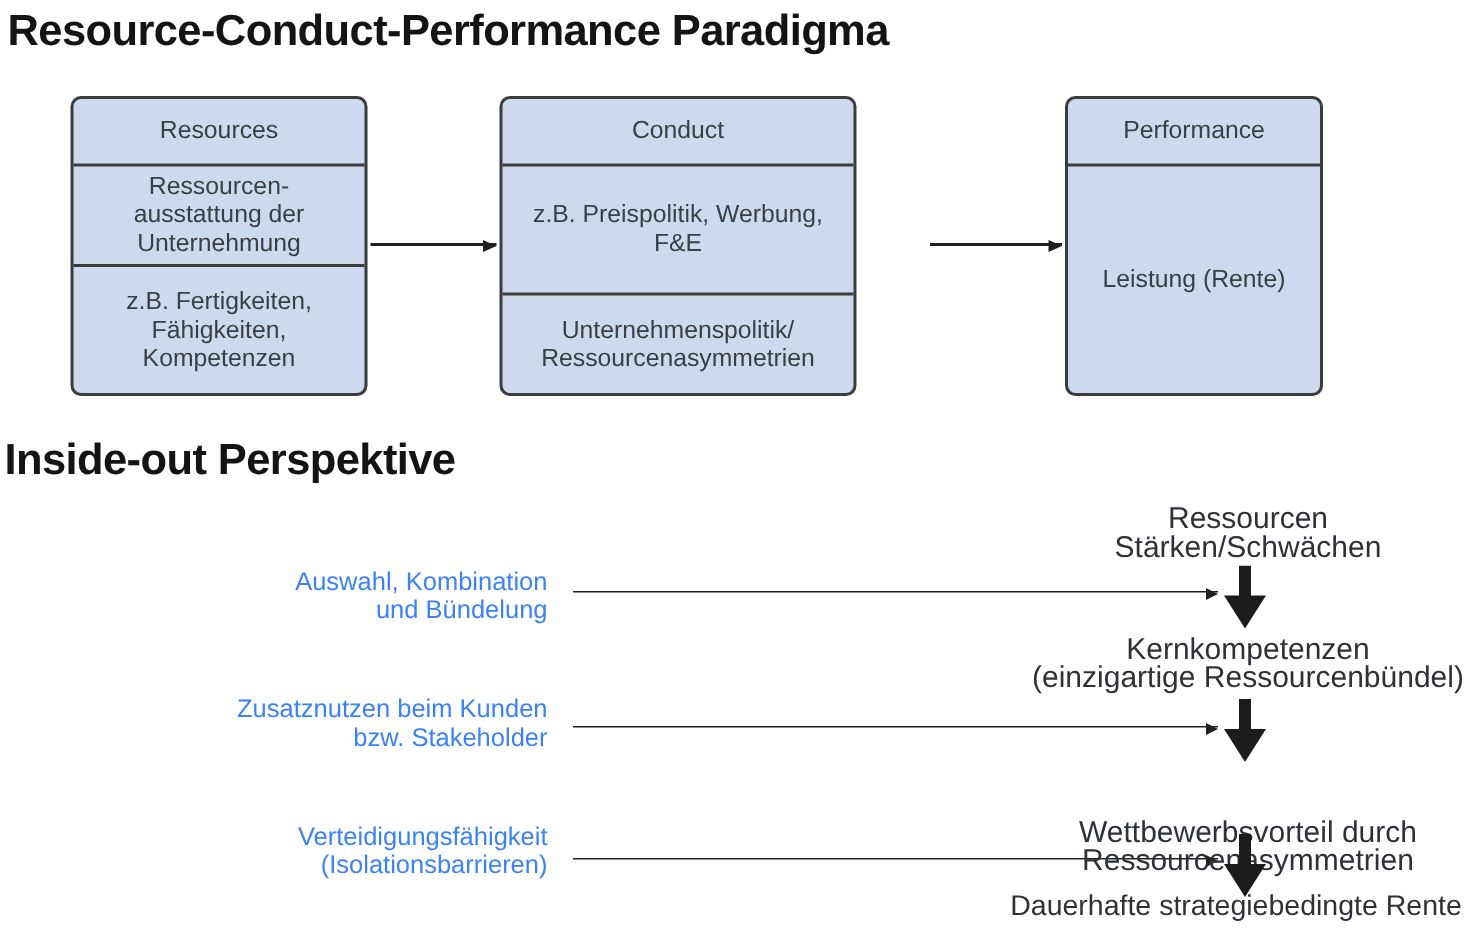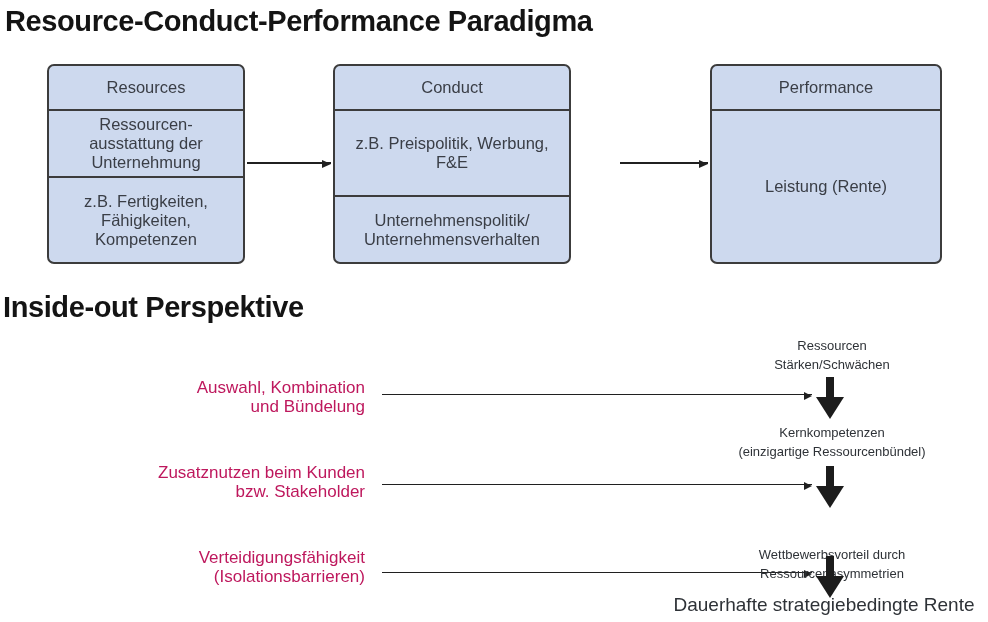--- a/index.html
+++ b/index.html
@@ -16,21 +16,21 @@
 
   
   .pbox {
     position:absolute; top:64px; height:200px; box-sizing:border-box;
     background:#cdd9ee; border:2px solid #3c3c3c; border-radius:7px;
     color:#3a3e46; font-size:16.5px; line-height:19px; text-align:center;
     display:flex; flex-direction:column;
   }
   #box-resources   { left:47px;  width:198px; }
   #box-conduct     { left:333px; width:238px; }
-  #box-performance { left:710px; width:232px; }
+  #box-performance { left:710px; width:172px; }
   .sec { display:flex; align-items:center; justify-content:center; white-space:pre-line; }
   .sec.head { height:43px; }
   .sec.mid  { height:84px; border-top:2px solid #3c3c3c; }
   .sec.low  { flex:1;      border-top:2px solid #3c3c3c; }
 
   
   .harrow { position:absolute; height:0; border-top:2px solid #202020; }
   .harrow::after {
     content:""; position:absolute; right:0; top:-4px; width:0; height:0;
     border-left:9px solid #202020; border-top:4px solid transparent; border-bottom:4px solid transparent;
@@ -39,30 +39,30 @@
   #pa2 { left:620px; top:162px; width:88px; }
   .thin { border-top-width:1.5px; }
   .thin::after { border-left-width:8px; top:-3.5px; }
   #a1 { left:382px; top:394px; width:430px; }
   #a2 { left:382px; top:484px; width:430px; }
   #a3 { left:382px; top:572px; width:430px; }
 
   
   .llabel {
     position:absolute; text-align:right; white-space:pre-line;
-    color:#be185d; font-size:17px; line-height:19px;
+    color:#3b82f6; font-size:17px; line-height:19px;
   }
   #l1 { left:110px; top:378px; width:255px; }
   #l2 { left:100px; top:463px; width:265px; }
   #l3 { left:110px; top:548px; width:255px; }
 
   
   .citem {
     position:absolute; text-align:center; white-space:pre-line;
-    color:#2e3237; font-size:13px; line-height:18.5px;
+    color:#2e3237; font-size:20px; line-height:18.5px;
   }
   #c1 { left:682px; top:337px; width:300px; }
   #c2 { left:672px; top:424px; width:320px; }
   #c3 { left:682px; top:512px; width:300px;margin-top:34px; }
   #c4 { left:660px; top:596px; width:328px; font-size:19px; white-space:nowrap; }
 
   
   .tarrow { position:absolute; width:32px; height:42px; }
   .tarrow svg { display:block; }
   #t1 { left:814px; top:377px; }
@@ -86,21 +86,21 @@
 Kompetenzen</div>
   </div>
 
   <div class="harrow" id="pa1"></div>
 
   <div class="pbox" id="box-conduct">
     <div class="sec head">Conduct</div>
     <div class="sec mid">z.B. Preispolitik, Werbung,
 F&amp;E</div>
     <div class="sec low">Unternehmenspolitik/
-Unternehmensverhalten</div>
+Ressourcenasymmetrien</div>
   </div>
 
   <div class="harrow" id="pa2"></div>
 
   <div class="pbox" id="box-performance">
     <div class="sec head">Performance</div>
     <div class="sec low">Leistung (Rente)</div>
   </div>
 
   <div class="title" id="title2">Inside-out Perspektive</div>

